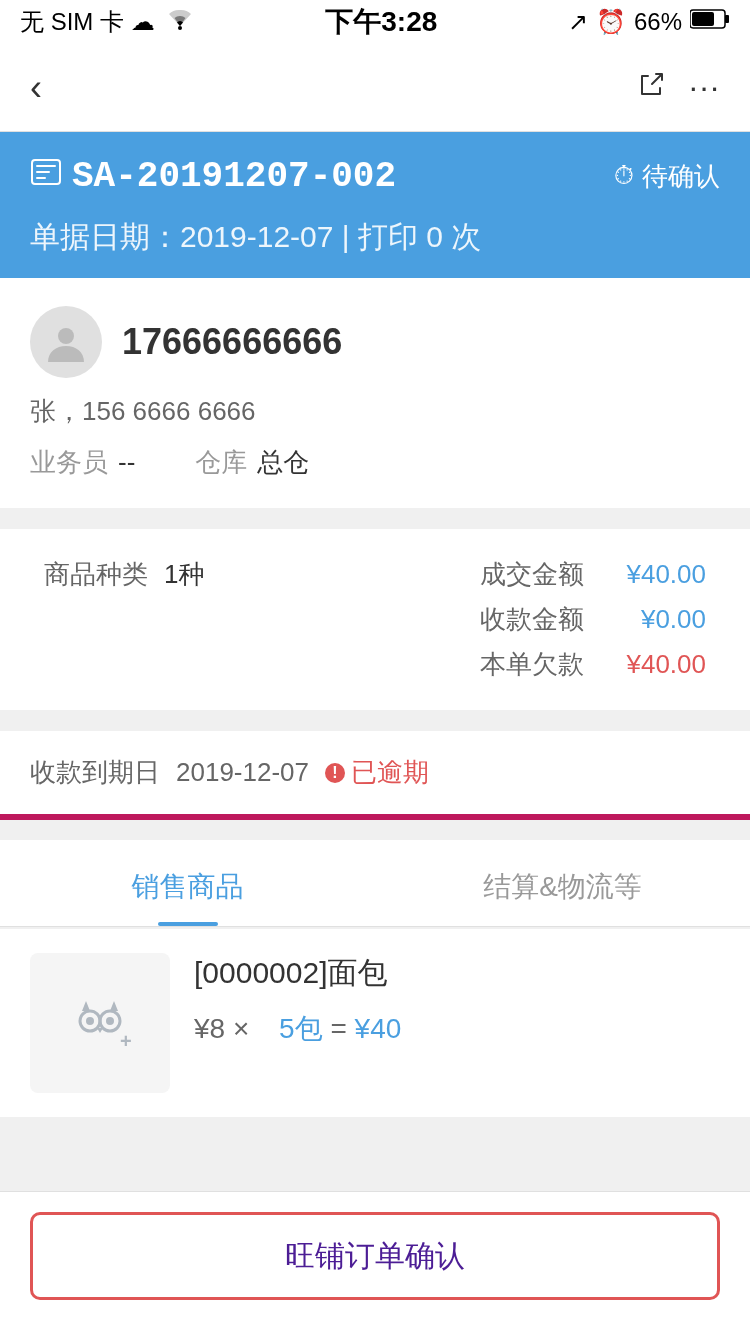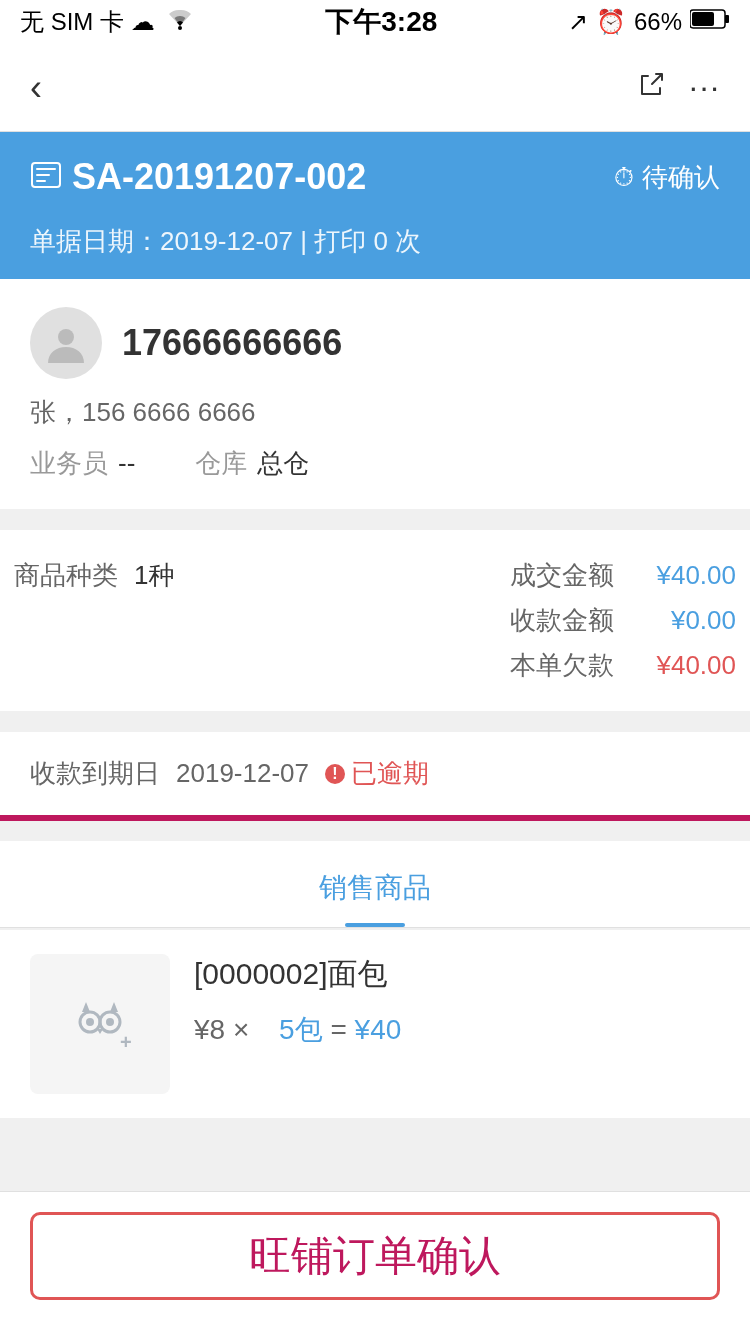--- a/index.html
+++ b/index.html
@@ -64,39 +64,40 @@
     
     .order-header {
       background: #4a9fe0;
       padding: 24px 30px 20px;
       color: #fff;
     }
     .order-header-top {
       display: flex;
       align-items: center;
       justify-content: space-between;
-      margin-bottom: 26px;
+      margin-bottom: 20px;
+      font-family: Liberation Mono, monospace;
     }
     .order-id {
       font-size: 36px;
       font-weight: 700;
       color: #fff;
       display: flex;
       align-items: center;
       gap: 10px;
     }
     .order-status {
       display: flex;
       align-items: center;
       gap: 8px;
       font-size: 26px;
       color: #fff;
     }
     .order-date {
-      font-size: 26px;
+      font-size: 30px;
       color: rgba(255,255,255,0.9);
     }
 
     
     .customer-section {
       background: #fff;
       padding: 28px 30px;
       margin-top: 0;
       border-bottom: 1px solid #f0f0f0;
     }
@@ -135,21 +136,21 @@
       font-size: 26px;
       color: #666;
     }
     .meta-item { display: flex; align-items: center; gap: 10px; }
     .meta-label { color: #999; }
     .meta-value { color: #333; }
 
     
     .summary-section {
       background: #fff;
-      padding: 28px 14px;
+      padding: 28px 44px;
       margin-top: 20px;
       display: flex;
       align-items: flex-start;
       justify-content: space-between;
       border-bottom: 1px solid #f0f0f0;
     }
     .summary-left {
       display: flex;
       align-items: center;
       gap: 16px;
@@ -294,22 +295,22 @@
       background: #fff;
       padding: 20px 30px 34px;
       border-top: 1px solid #e0e0e0;
     }
     .confirm-btn {
       width: 100%;
       height: 88px;
       border: 3px solid #e05555;
       background: #fff;
       border-radius: 10px;
-      font-size: 42px;
-      color: #be185d;
+      font-size: 30px;
+      color: #4c1d95;
       display: flex;
       align-items: center;
       justify-content: center;
       cursor: pointer;
     }
   </style>
 </head>
 <body>
 
 <div class="status-bar">
@@ -421,20 +422,23 @@
     <span class="overdue-dot">!</span>
     <span>已逾期</span>
   </div>
 </div>
 
 <div class="tabs-section">
   <div class="tabs-row">
     <div class="tab-item active">
       <span>销售商品</span>
     </div>
+    <div class="tab-item">
+      <span>结算&amp;物流等</span>
+    </div>
   </div>
 </div>
 
 <div class="product-section">
   <div class="product-thumb">
     <div class="product-thumb-inner">
       <svg width="80" height="60" viewBox="0 0 80 60" fill="none">
 
         <circle cx="30" cy="28" r="10" fill="none" stroke="#b0b8c0" stroke-width="3"></circle>
         <circle cx="50" cy="28" r="10" fill="none" stroke="#b0b8c0" stroke-width="3"></circle>

